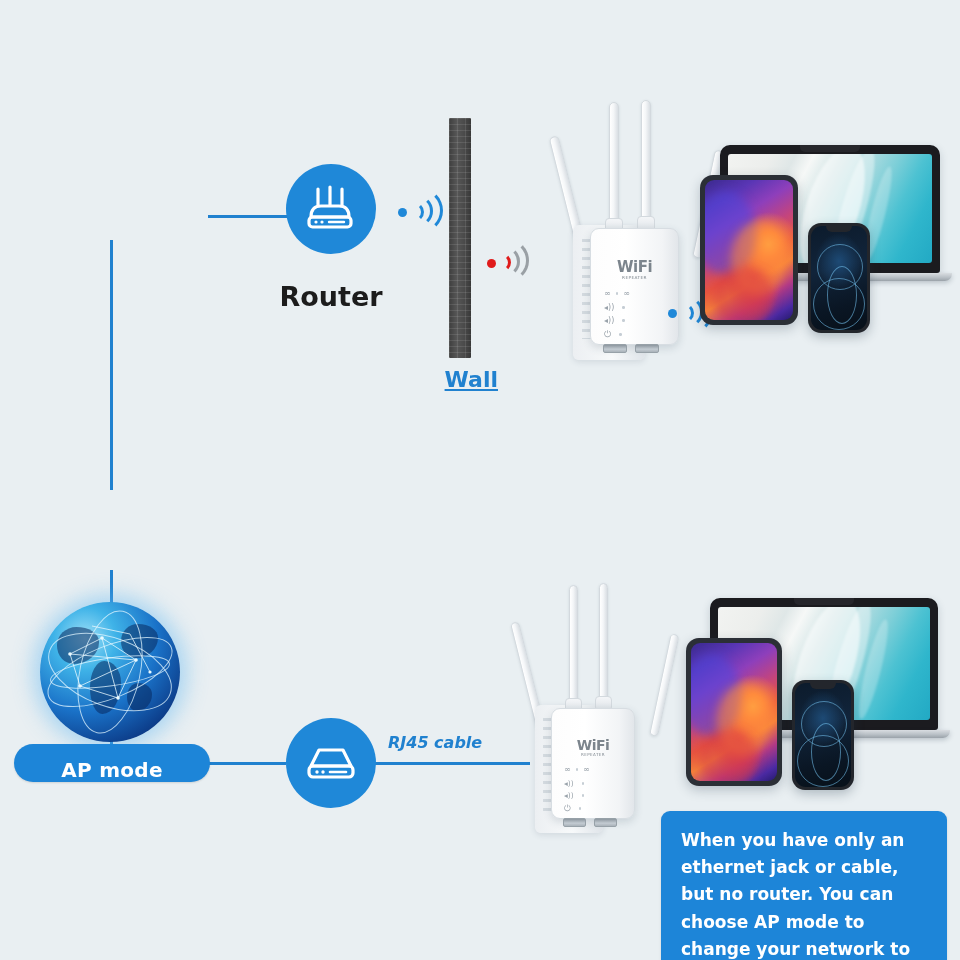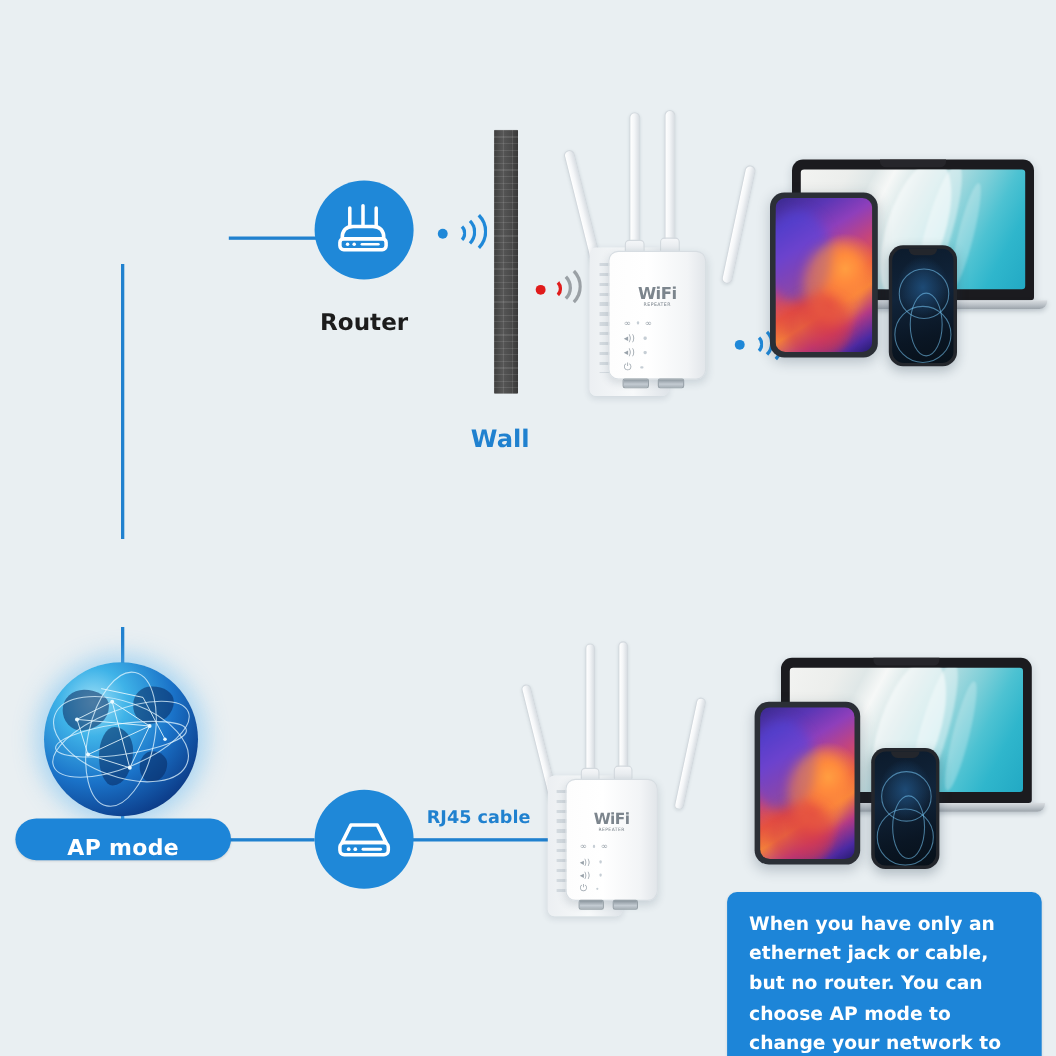--- a/index.html
+++ b/index.html
@@ -43,21 +43,21 @@
   }
 
   
   .circle-icon {
     border-radius:50%;
     background:#1f88d8;
     display:flex; align-items:center; justify-content:center;
   }
   .icon-caption {
     text-align:center;
-    font-size:21px;
+    font-size:27px;
     font-weight:600;
     color:#1c1c1c;
     font-family:"DejaVu Sans", sans-serif;
     width:200px;
   }
   .blue-caption {
     font-size:22px; font-weight:700; color:#2081cf;
     font-family:"DejaVu Sans", sans-serif;
   }
   .cable-label {
@@ -113,21 +113,21 @@
     background:rgba(8,40,95,.55);
     border-radius:46% 54% 60% 40%/50% 40% 60% 50%;
   }
   .glow {
     position:absolute; inset:-22%;
     border-radius:50%;
     background:radial-gradient(circle, rgba(150,215,250,.30) 0%, rgba(150,215,250,0) 62%);
   }
 
   
-  .extender { position:absolute; }
+  .extender { position:absolute;margin-left:37px; }
   .ext-body {
     position:absolute;
     background:linear-gradient(to right,#fdfdfd 0%,#ffffff 40%,#f2f4f6 82%,#e2e6ea 100%);
     border:1px solid #d7dde2;
     border-radius:9px;
     box-shadow:0 3px 8px rgba(40,60,80,.16);
   }
   .ext-back {
     position:absolute;
     background:linear-gradient(to right,#eceff2,#f7f9fa 55%,#dfe4e9);
@@ -287,21 +287,21 @@
   <div class="abs icon-caption" style="left:231px; top:281px;">Router</div>
 
   <div class="abs wifi" style="left:398px; top:189px; width:42px; height:48px;">
     <div class="dot" style="left:0; top:19px; width:9px; height:9px; background:#1f88d8;"></div>
     <div class="arc" style="left:6px;  top:13px; width:20px; height:20px; border-width:3.4px; border-right-color:#1f88d8; transform:rotate(0deg);"></div>
     <div class="arc" style="left:3px;  top:6px;  width:32px; height:32px; border-width:3.4px; border-right-color:#1f88d8;"></div>
     <div class="arc" style="left:0px;  top:-1px; width:45px; height:45px; border-width:3.4px; border-right-color:#1f88d8;"></div>
   </div>
 
   <div class="abs wall" style="left:449px; top:118px; height:240px;"></div>
-  <div class="abs blue-caption" style="left:428px; top:387px; width:70px; text-align:left;">Wall</div>
+  <div class="abs blue-caption" style="left:428px; top:367px; width:70px; text-align:right;text-decoration:underline;">Wall</div>
 
   <div class="abs wifi" style="left:487px; top:194px; width:40px; height:44px;">
     <div class="dot" style="left:0; top:17px; width:9px; height:9px; background:#e01b1b;"></div>
     <div class="arc" style="left:5px;  top:11px; width:19px; height:19px; border-width:3.4px; border-right-color:#e01b1b;"></div>
     <div class="arc" style="left:2px;  top:4px;  width:31px; height:31px; border-width:3.4px; border-right-color:#9aa0a5;"></div>
     <div class="arc" style="left:-1px; top:-3px; width:43px; height:43px; border-width:3.4px; border-right-color:#9aa0a5;"></div>
   </div>
 
   <div class="extender" style="left:524px; top:100px; width:160px; height:250px;">
 
@@ -425,21 +425,21 @@
       <g stroke="#ffffff" stroke-width="3.2" fill="none" stroke-linecap="round" stroke-linejoin="round">
         <path d="M8 24 L16 8 L40 8 L48 24 Z"></path>
         <rect x="6" y="24" width="44" height="11" rx="4"></rect>
         <circle cx="14" cy="30" r="1.7" fill="#ffffff" stroke="none"></circle>
         <circle cx="20" cy="30" r="1.7" fill="#ffffff" stroke="none"></circle>
         <line x1="27" y1="30" x2="43" y2="30" stroke-width="2.6"></line>
       </g>
     </svg>
   </div>
 
-  <div class="abs cable-label" style="left:388px; top:733px;">RJ45 cable</div>
+  <div class="abs cable-label" style="left:388px; top:733px;font-style:italic;">RJ45 cable</div>
 
   <div class="extender" style="left:488px; top:577px; width:150px; height:238px;">
     <div class="antenna" style="left:12px; top:42px; width:9px; height:112px; transform:rotate(-14deg); transform-origin:50% 100%;"></div>
     <div class="antenna" style="left:124px; top:55px; width:9px; height:104px; transform:rotate(12deg); transform-origin:50% 100%;"></div>
     <div class="ext-back" style="left:10px; top:128px; width:68px; height:128px;">
       <div class="vent" style="left:8px; top:13px; width:11px; height:95px;"></div>
     </div>
     <div class="antenna" style="left:44px; top:8px; width:9px; height:122px;"></div>
     <div class="antenna" style="left:74px; top:6px; width:9px; height:124px;"></div>
     <div class="ant-base" style="left:40px; top:121px; width:17px; height:15px;"></div>

